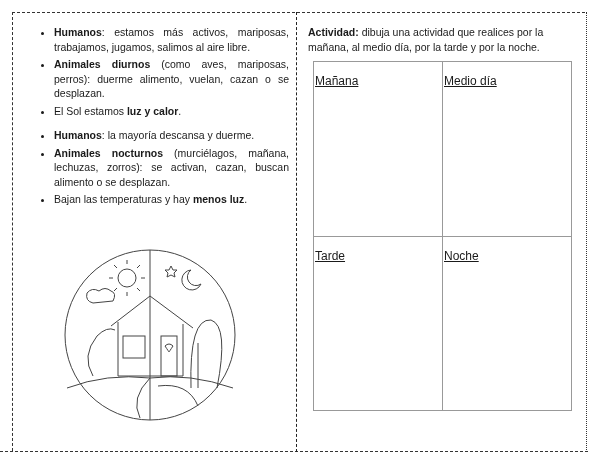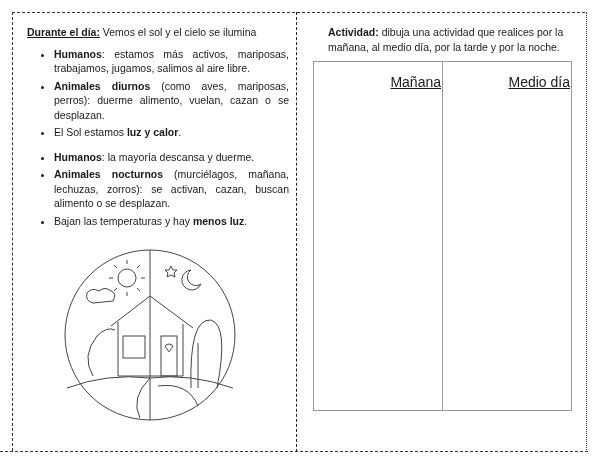--- a/index.html
+++ b/index.html
@@ -3,42 +3,41 @@
 <meta charset="utf-8">
 <style>
   html,body{margin:0;padding:0;background:#fff;}
   body{width:600px;height:463px;position:relative;overflow:hidden;font-family:"Liberation Sans",sans-serif;color:#1a1a1a;}
   .top-border{position:absolute;left:12px;top:12px;width:573px;height:0;border-top:1.5px dashed #333;}
   .bottom-border{position:absolute;left:0px;top:451px;width:588px;height:0;border-top:1.5px dashed #333;}
   .left-border{position:absolute;left:12px;top:12px;height:439px;width:0;border-left:1.5px dashed #333;}
   .mid-border{position:absolute;left:296px;top:12px;height:440px;width:0;border-left:1.5px dashed #222;}
   .right-border{position:absolute;left:586px;top:12px;height:440px;width:0;border-left:1.5px dotted #333;}
   .panel-left{position:absolute;left:27px;top:25px;width:262px;font-size:10.5px;line-height:14.5px;}
-  .panel-right{position:absolute;left:328px;top:25px;width:262px;font-size:10.5px;line-height:14.5px;}
+  .panel-right{position:absolute;left:308px;top:25px;width:262px;font-size:10.5px;line-height:14.5px;}
   .heading{margin:0 0 7px 0;}
   .heading .label{font-weight:bold;text-decoration:underline;}
   ul{margin:0 0 10px 0;padding-left:27px;}
   ul li{margin-bottom:3px;text-align:justify;}
   b{font-weight:bold;}
   .illustration{position:absolute;left:63px;top:248px;width:174px;height:174px;}
   table.grid{position:absolute;left:313px;top:61px;width:259px;height:350px;border-collapse:collapse;}
-  table.grid td{border:1.5px solid #999;vertical-align:top;text-align:right;width:50%;height:50%;font-size:14px;padding-top:12px;}
+  table.grid td{border:1.5px solid #999;vertical-align:top;text-align:left;width:50%;height:50%;font-size:12px;padding-top:12px;}
   table.grid td span{text-decoration:underline;}
 </style>
 </head>
 <body>
 
 <div class="top-border"></div>
 <div class="bottom-border"></div>
 <div class="left-border"></div>
 <div class="mid-border"></div>
 <div class="right-border"></div>
 
 <div class="panel-left">
-  <p class="heading"><span class="label">Durante el día:</span><span> Vemos el sol y el cielo se ilumina</span></p>
   <ul>
     <li><b>Humanos</b><span>: estamos más activos, mariposas, trabajamos, jugamos, salimos al aire libre.</span></li>
     <li><b>Animales diurnos</b><span> (como aves, mariposas, perros): duerme alimento, vuelan, cazan o se desplazan.</span></li>
     <li><span>El Sol estamos </span><b>luz y calor</b><span>.</span></li>
   </ul>
   <ul>
     <li><b>Humanos</b><span>: la mayoría descansa y duerme.</span></li>
     <li><b>Animales nocturnos</b><span> (murciélagos, mañana, lechuzas, zorros): se activan, cazan, buscan alimento o se desplazan.</span></li>
     <li><span>Bajan las temperaturas y hay </span><b>menos luz</b><span>.</span></li>
   </ul>
@@ -68,14 +67,18 @@
 <div class="panel-right">
   <p class="heading"><b>Actividad:</b><span> dibuja una actividad que realices por la mañana, al medio día, por la tarde y por la noche.</span></p>
 </div>
 
 <table class="grid">
   <tbody>
       <tr>
     <td><span>Mañana</span></td>
     <td><span>Medio día</span></td>
   </tr>
+  <tr>
+    <td><span>Tarde</span></td>
+    <td><span>Noche</span></td>
+  </tr>
 </tbody>
   </table>
 
 </body></html>

